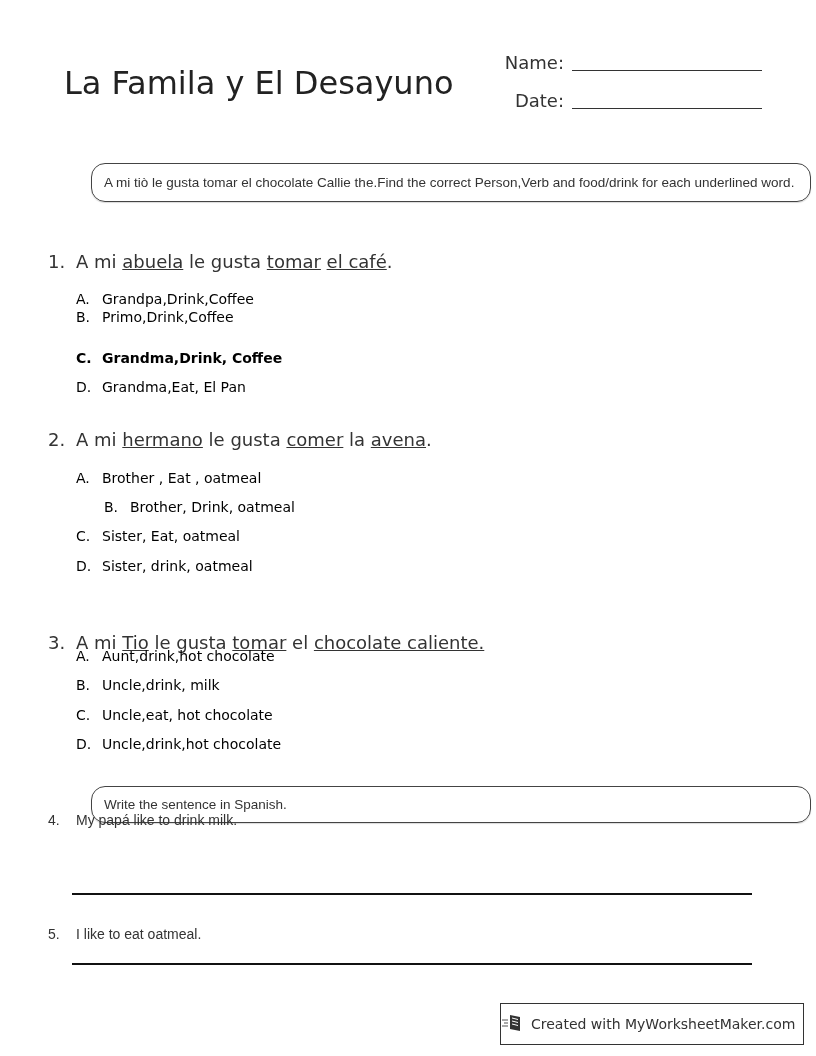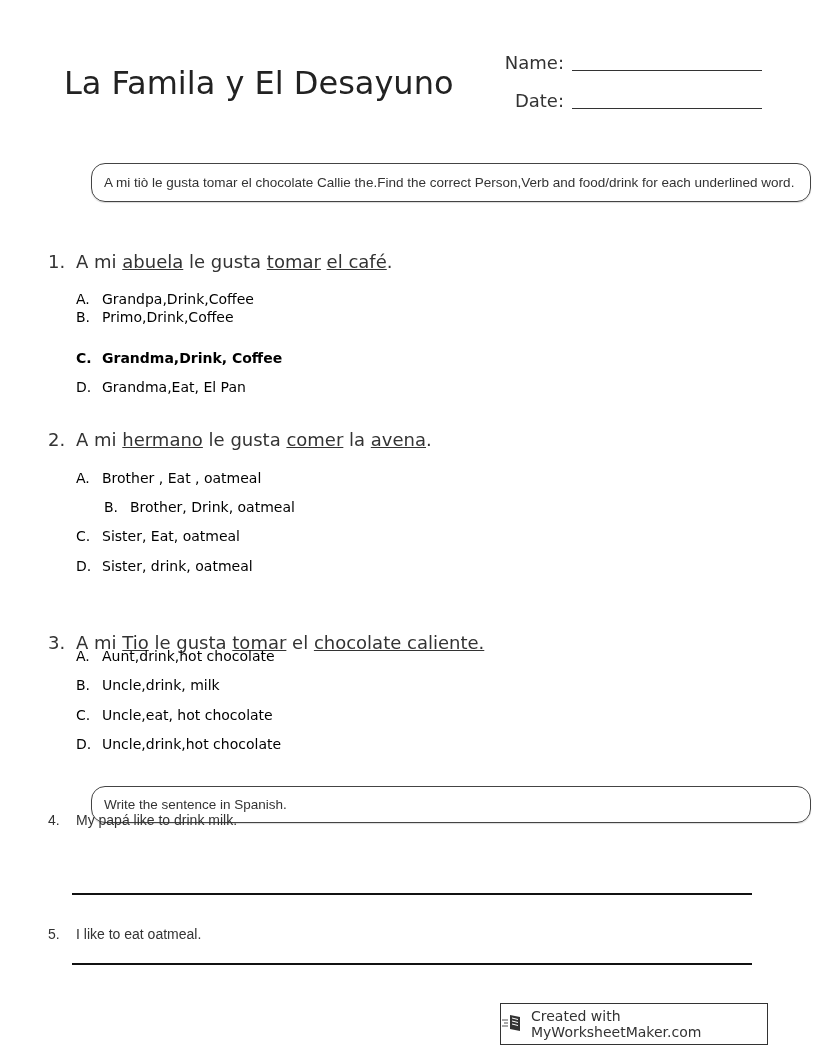--- a/index.html
+++ b/index.html
@@ -10,21 +10,21 @@
   .field-line { width: 190px; border-bottom: 1.5px solid #333; height: 1px; margin-bottom: 2px; }
   .box { position: absolute; left: 48px; width: 696px; border: 1.5px solid #444; border-radius: 14px; padding: 9px 12px; font-size: 13.5px; line-height: 19px; color: #333; font-family: "Liberation Sans", sans-serif; box-shadow: 0 1px 1px rgba(0,0,0,0.15); margin-left: 43px; }
   .q { position: absolute; left: 48px; font-size: 18px; color: #333; }
   .q .num { display: inline-block; width: 28px; }
   .u { text-decoration: underline; }
   .opt { position: absolute; left: 76px; font-size: 14px; color: #000000; }
   .opt .letter { display: inline-block; width: 26px; }
   .wq { position: absolute; left: 48px; font-size: 14px; color: #333; font-family: "Liberation Sans", sans-serif; }
   .wq .num { display: inline-block; width: 28px; }
   .answer-line { position: absolute; left: 72px; width: 680px; border-bottom: 2px solid #111; }
-  .footer { position: absolute; left: 500px; top: 1003px; width: 268px; height: 42px; border: 1.5px solid #333; display: flex; align-items: center; justify-content: flex-start; font-size: 14px; color: #333; box-sizing: border-box; }
+  .footer { position: absolute; left: 500px; top: 1003px; width: 304px; height: 42px; border: 1.5px solid #333; display: flex; align-items: center; justify-content: flex-start; font-size: 14px; color: #333; box-sizing: border-box; }
   .footer svg { margin-right: 6px; }
 </style>
 </head>
 <body>
 
 <h1 class="title">La Famila y El Desayuno</h1>
 
 <div class="field-row" style="left:494px; top:52px;">
   <span class="field-label">Name:</span>
   <span class="field-line"></span>

